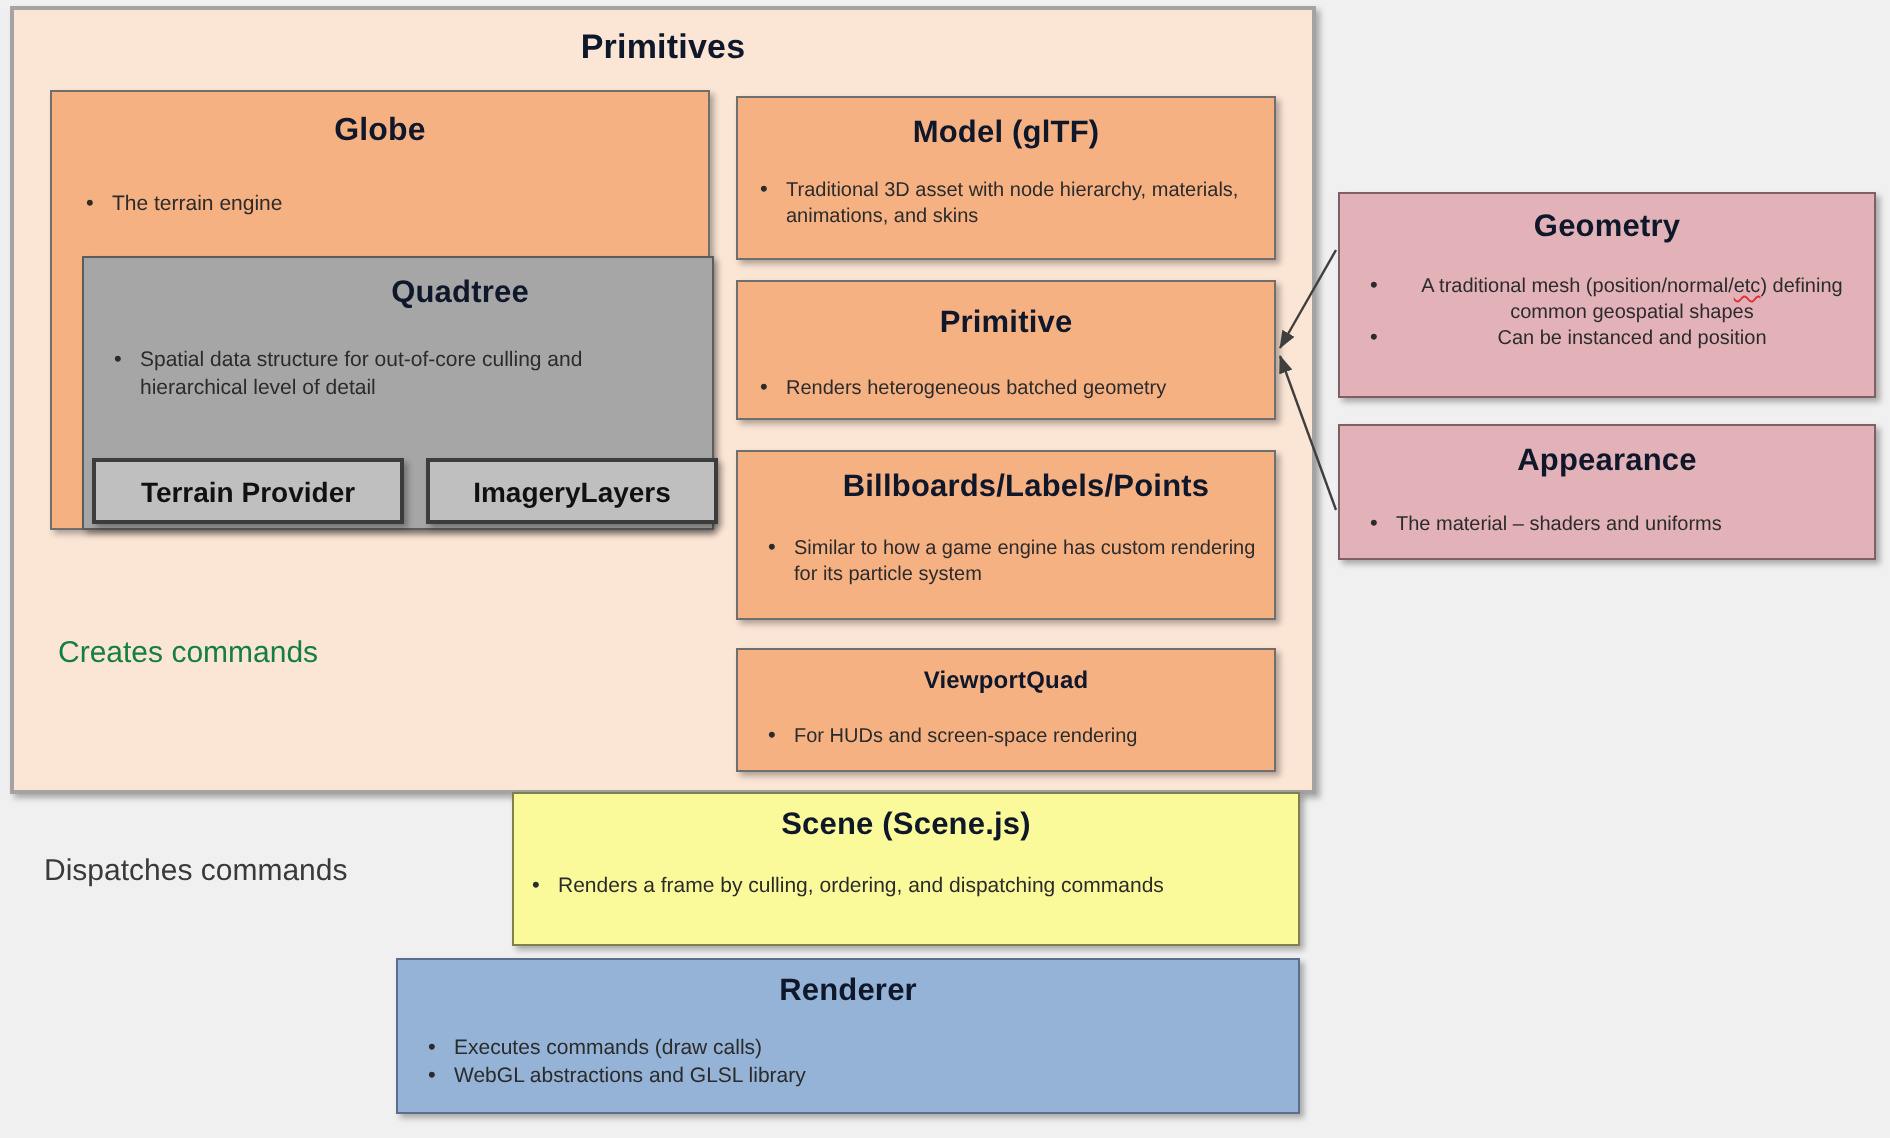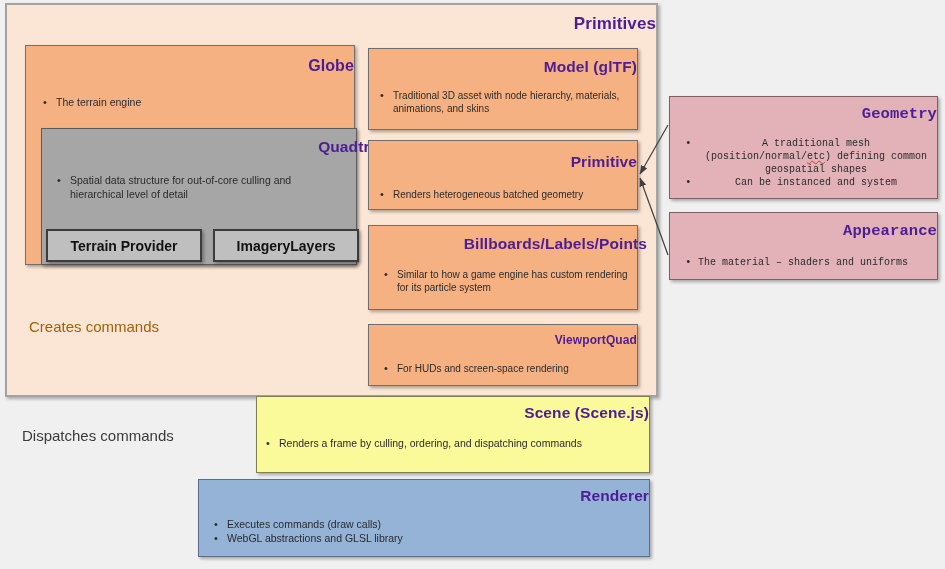--- a/index.html
+++ b/index.html
@@ -21,23 +21,23 @@
   }
 
   
   .box {
     position: absolute;
     box-sizing: border-box;
     border: 1px solid #808080;
     box-shadow: 2px 2px 3px rgba(0,0,0,0.30);
   }
   .box-title {
-    text-align: right;
+    text-align: center;
     font-weight: bold;
-    color: #4c1d95;
+    color: #0f172a;
     letter-spacing: 0.1px;
   }
   .bullets {
     list-style: none;
     margin: 0;
     padding: 0;
   }
   .bullets li {
     position: relative;
     padding-left: 14px;
@@ -51,36 +51,36 @@
     top: -1px;
     color: #2b2b2b;
     font-size: 11px;
   }
 
   
   .c-primitives { background: #fbe5d5; border-color: #9a9a9a; }
   .c-orange     { background: #f6b183; border-color: #6f6f6f; }
   .c-gray       { background: #a6a6a6; border-color: #5c5c5c; }
   .c-graylight  { background: #bfbfbf; border-color: #3c3c3c; }
-  .c-pink       { background: #e2b2b8; border-color: #7d6064; font-family: Liberation Mono, monospace; }
+  .c-pink       { background: #e2b2b8; border-color: #7d6064; }
   .c-yellow     { background: #fbfa9a; border-color: #7f7f4f; }
   .c-blue       { background: #94b3d7; border-color: #5a6f8d; }
 
   
   #primitives-container {
     left: 5px; top: 3px; width: 653px; height: 394px;
     border-width: 2px; border-color: #a3a3a3;
   }
   #primitives-title {
     position: absolute; left: 0; top: 9px; width: 100%;
     font-size: 17px;
   }
   #creates-commands-label {
     position: absolute; left: 22px; top: 313px;
-    font-size: 15px; color: #a16207;
+    font-size: 15px; color: #15803d;
   }
 
   #globe-box { left: 25px; top: 45px; width: 330px; height: 220px; }
   #globe-title { position: absolute; left:0; top: 11px; width:100%; font-size: 16px; }
   #globe-bullets {
     position: absolute; left: 16px; top: 50px; width: 290px; font-size: 10.5px;
   }
 
   #quadtree-box { left: 41px; top: 128px; width: 316px; height: 137px; }
   #quadtree-title { position: absolute; left:0; top: 9px; width:100%; font-size: 15.5px; padding-left: 31px; }
@@ -204,21 +204,21 @@
     <div class="box-title" id="viewportquad-title">ViewportQuad</div>
     <ul class="bullets" id="viewportquad-bullets">
       <li>For HUDs and screen-space rendering</li>
     </ul>
   </div>
 
   <div class="box c-pink" id="geometry-box">
     <div class="box-title" id="geometry-title">Geometry</div>
     <ul class="bullets" id="geometry-bullets">
       <li><span>A traditional mesh (position/normal/</span><span class="misspelled">etc</span><span>) defining common geospatial shapes</span></li>
-      <li>Can be instanced and system</li>
+      <li>Can be instanced and position</li>
     </ul>
   </div>
 
   <div class="box c-pink" id="appearance-box">
     <div class="box-title" id="appearance-title">Appearance</div>
     <ul class="bullets" id="appearance-bullets">
       <li>The material – shaders and uniforms</li>
     </ul>
   </div>
 

